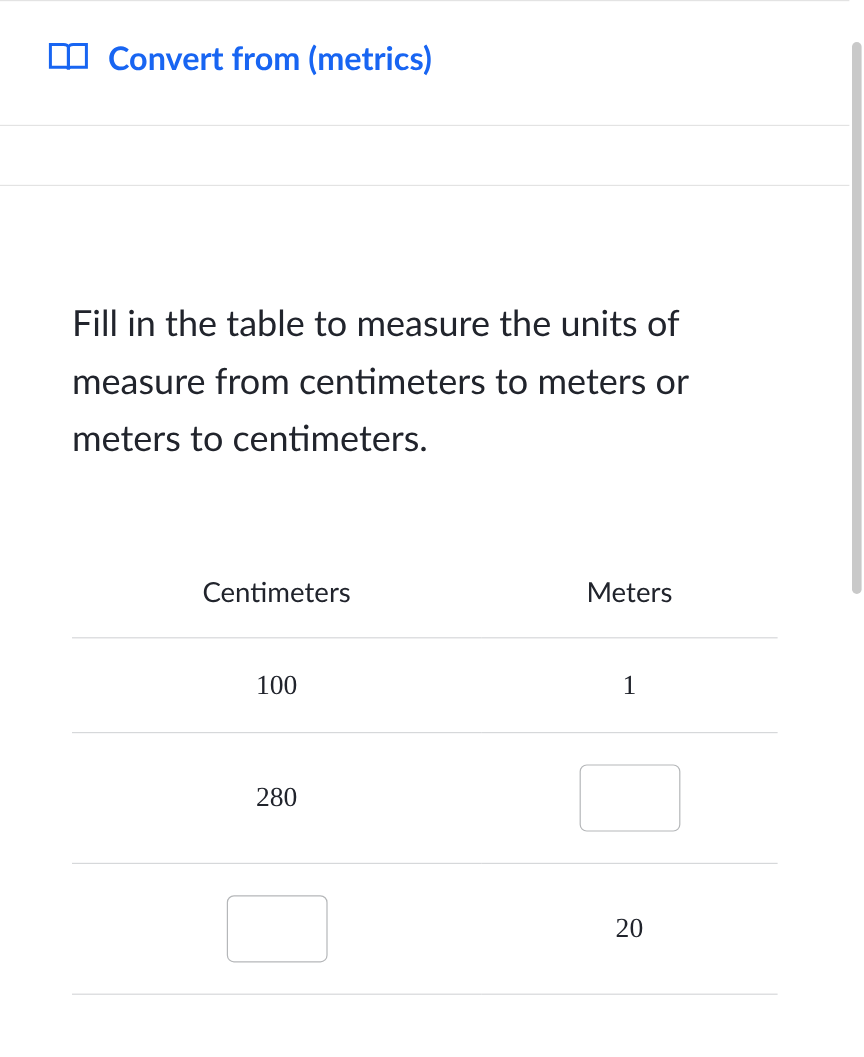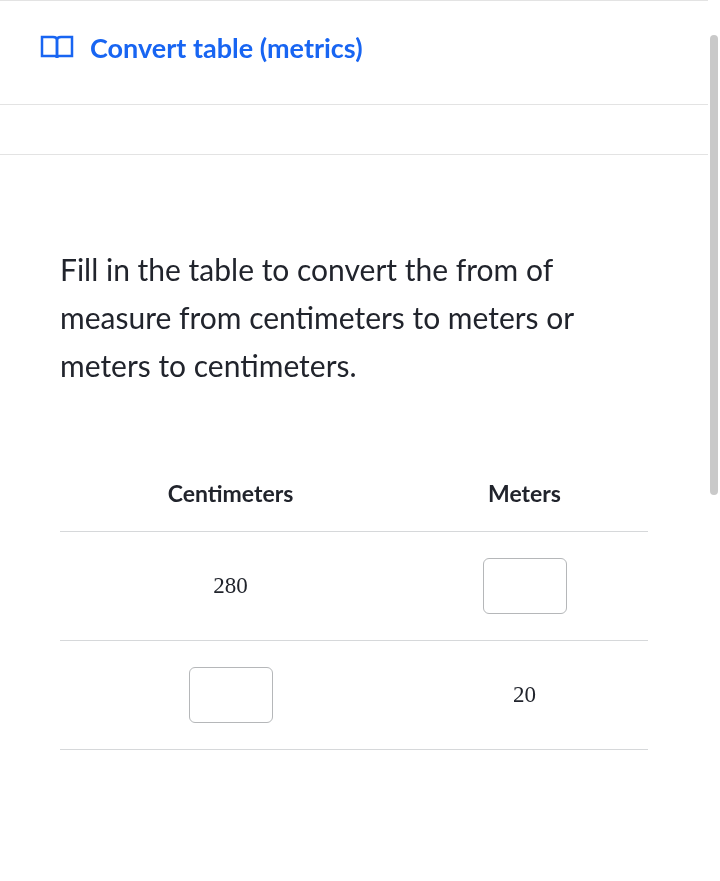--- a/index.html
+++ b/index.html
@@ -84,21 +84,21 @@
       padding: 0 0px;
     }
     
     table {
       width: 100%;
       border-collapse: collapse;
     }
     
     th {
       font-size: 23px;
-      font-weight: 700;
+      font-weight: 400;
       color: #21242c;
       padding: 20px 10px 24px 10px;
       text-align: center;
       border-bottom: 1px solid #d6d8da;
     }
     
     td {
       font-size: 23px;
       font-weight: 400;
       color: #21242c;
@@ -126,38 +126,42 @@
 <body>
 
 <div class="header-section">
   <div class="header-row">
     <span class="book-icon">
       <svg viewBox="0 0 34 28" fill="none" stroke="#1865f2" stroke-width="2.5">
         <path d="M 2 3 L 2 22 L 15 22 C 16 22 17 23 17 24 L 17 6 C 17 4 15 3 13 3 L 2 3 Z"></path>
         <path d="M 32 3 L 32 22 L 19 22 C 18 22 17 23 17 24 L 17 6 C 17 4 19 3 21 3 L 32 3 Z"></path>
       </svg>
     </span>
-    <span class="header-title">Convert table (metrics)</span>
+    <span class="header-title">Convert from (metrics)</span>
   </div>
 </div>
 
 <div class="spacer-section"></div>
 
 <div class="content-section">
-  <p class="question-text">Fill in the table to convert the from of measure from centimeters to meters or meters to centimeters.</p>
+  <p class="question-text">Fill in the table to measure the units of measure from centimeters to meters or meters to centimeters.</p>
 
   <div class="table-container">
     <table>
       <thead>
         <tr>
           <th>Centimeters</th>
           <th>Meters</th>
         </tr>
       </thead>
       <tbody>
+        <tr>
+          <td>100</td>
+          <td>1</td>
+        </tr>
         <tr>
           <td>280</td>
           <td>
             <input type="text" class="answer-input" value="" style="">
           </td>
         </tr>
         <tr>
           <td>
             <input type="text" class="answer-input" value="" style="">
           </td>

